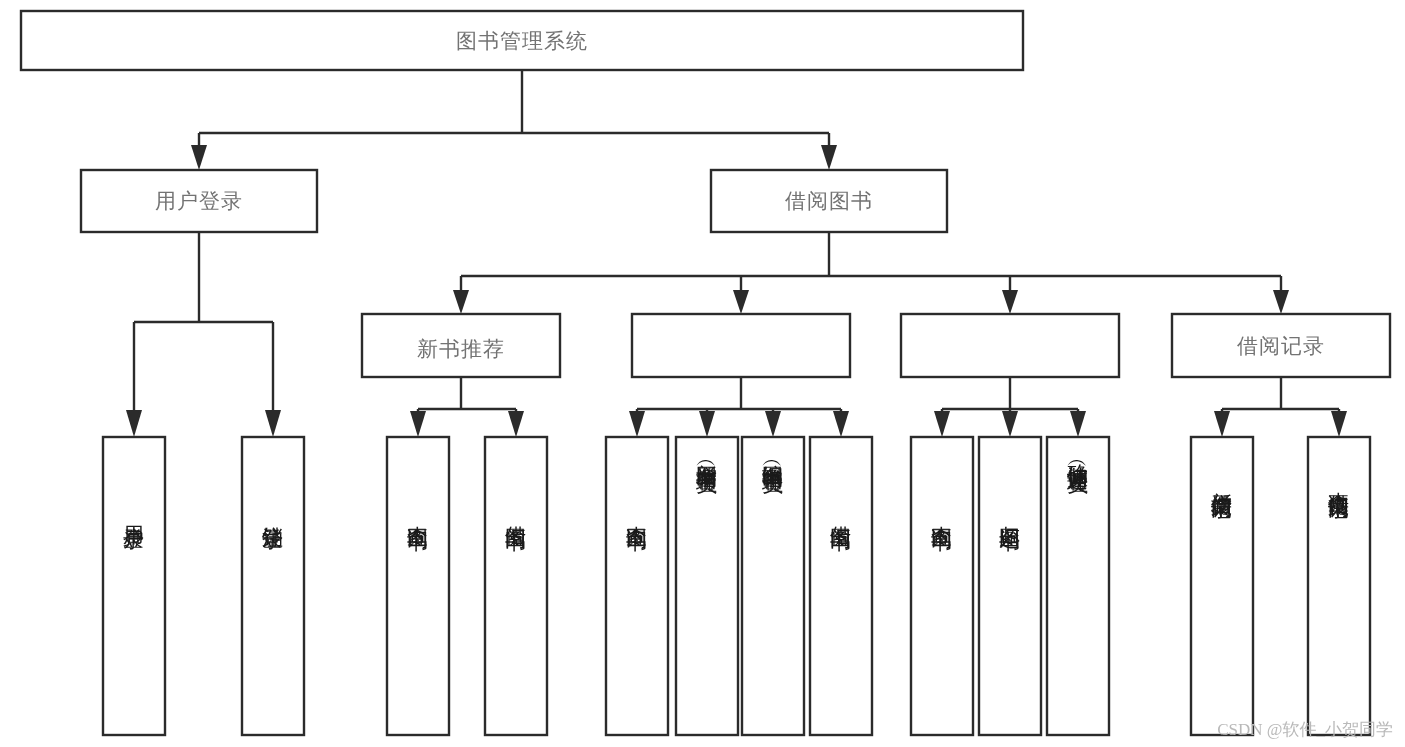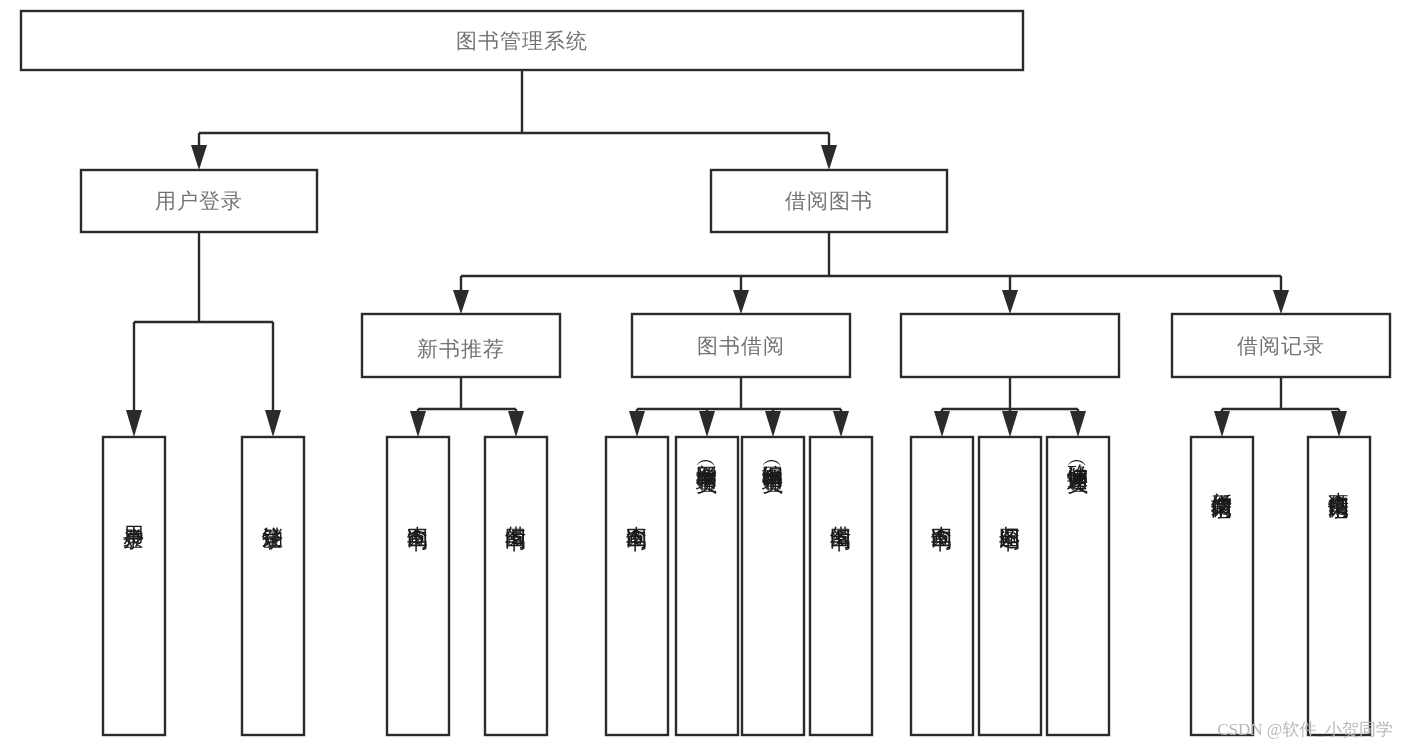--- a/index.html
+++ b/index.html
@@ -206,23 +206,20 @@
   </div>
 
   <div class="hlabel-wrap" style="left:711px; top:170px; width:236px; height:62px;">
     <span class="hlabel-text">借阅图书</span>
   </div>
 
   <div class="hlabel-wrap" style="left:362px; top:314px; width:198px; height:69px;">
     <span class="hlabel-text">新书推荐</span>
   </div>
 
-  <div class="hlabel-wrap" style="left:632px; top:314px; width:218px; height:63px;">
-    <span class="hlabel-text">图书借阅</span>
-  </div>
 
 
   <div class="hlabel-wrap" style="left:1172px; top:314px; width:218px; height:63px;">
     <span class="hlabel-text">借阅记录</span>
   </div>
 
   <div class="vlabel-wrap" style="left:103px; top:437px; width:62px; height:298px; padding-top:72px;">
     <span class="vlabel-text">用户登录</span>
   </div>
 

